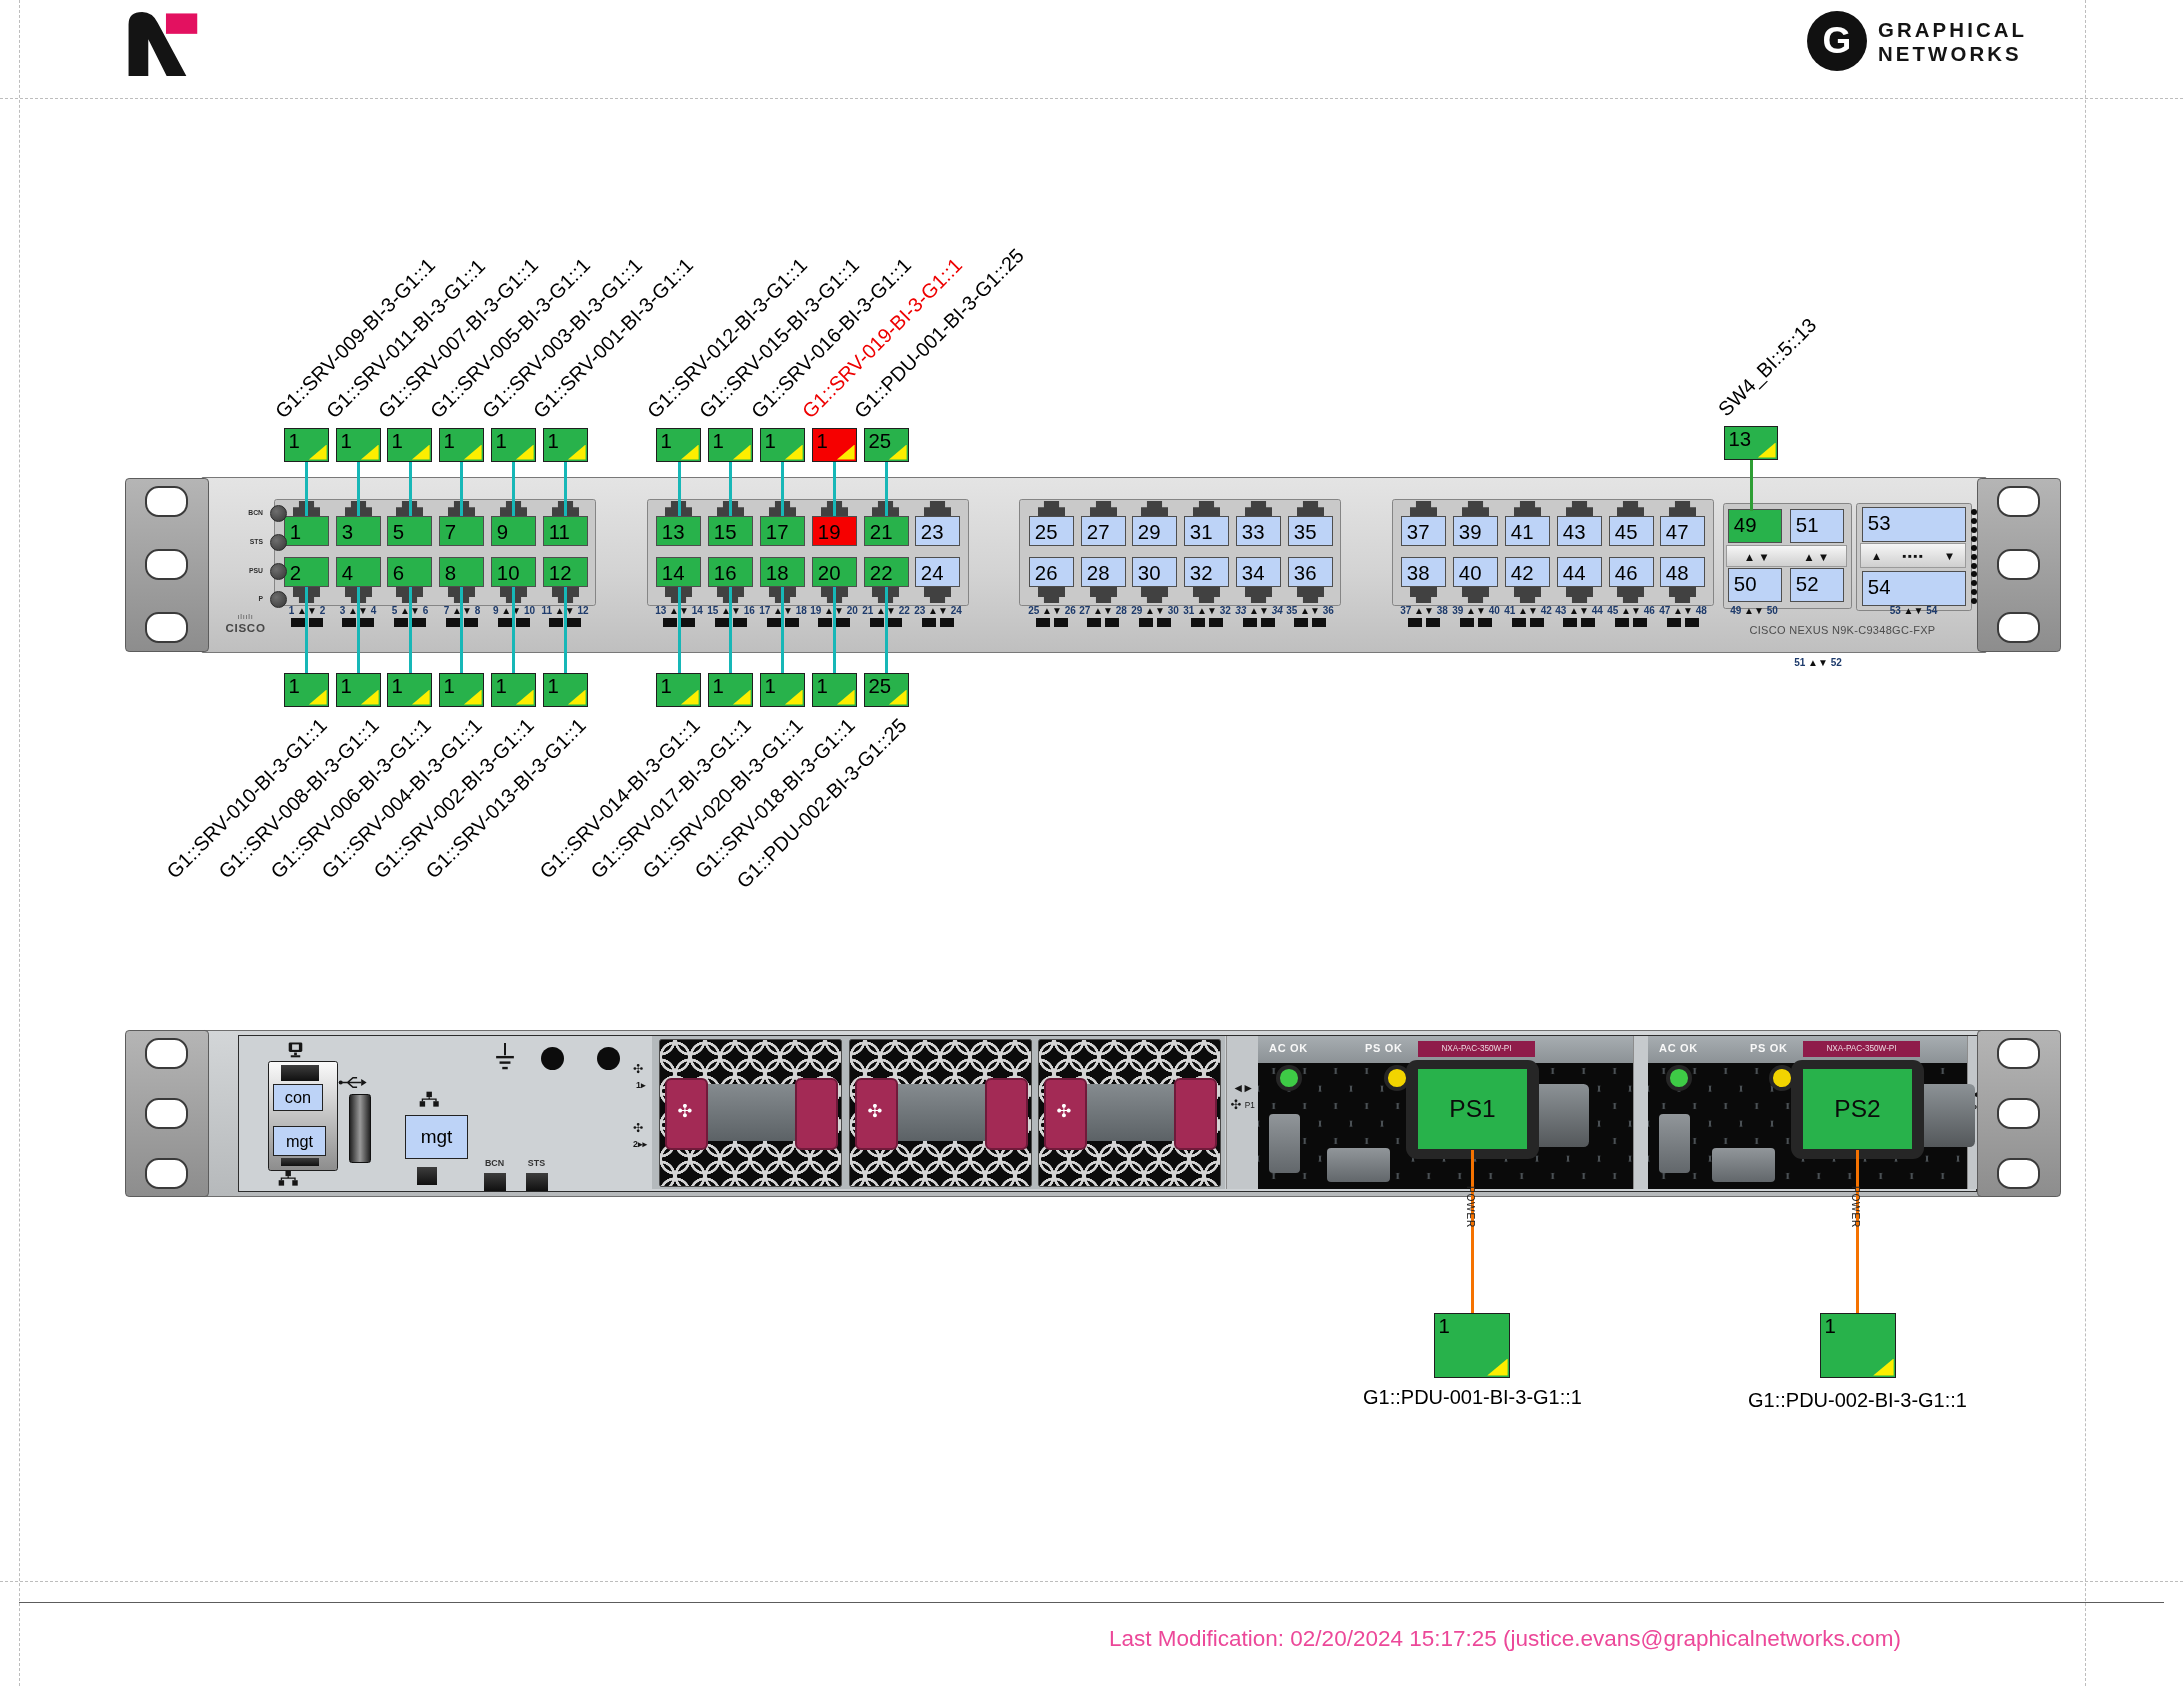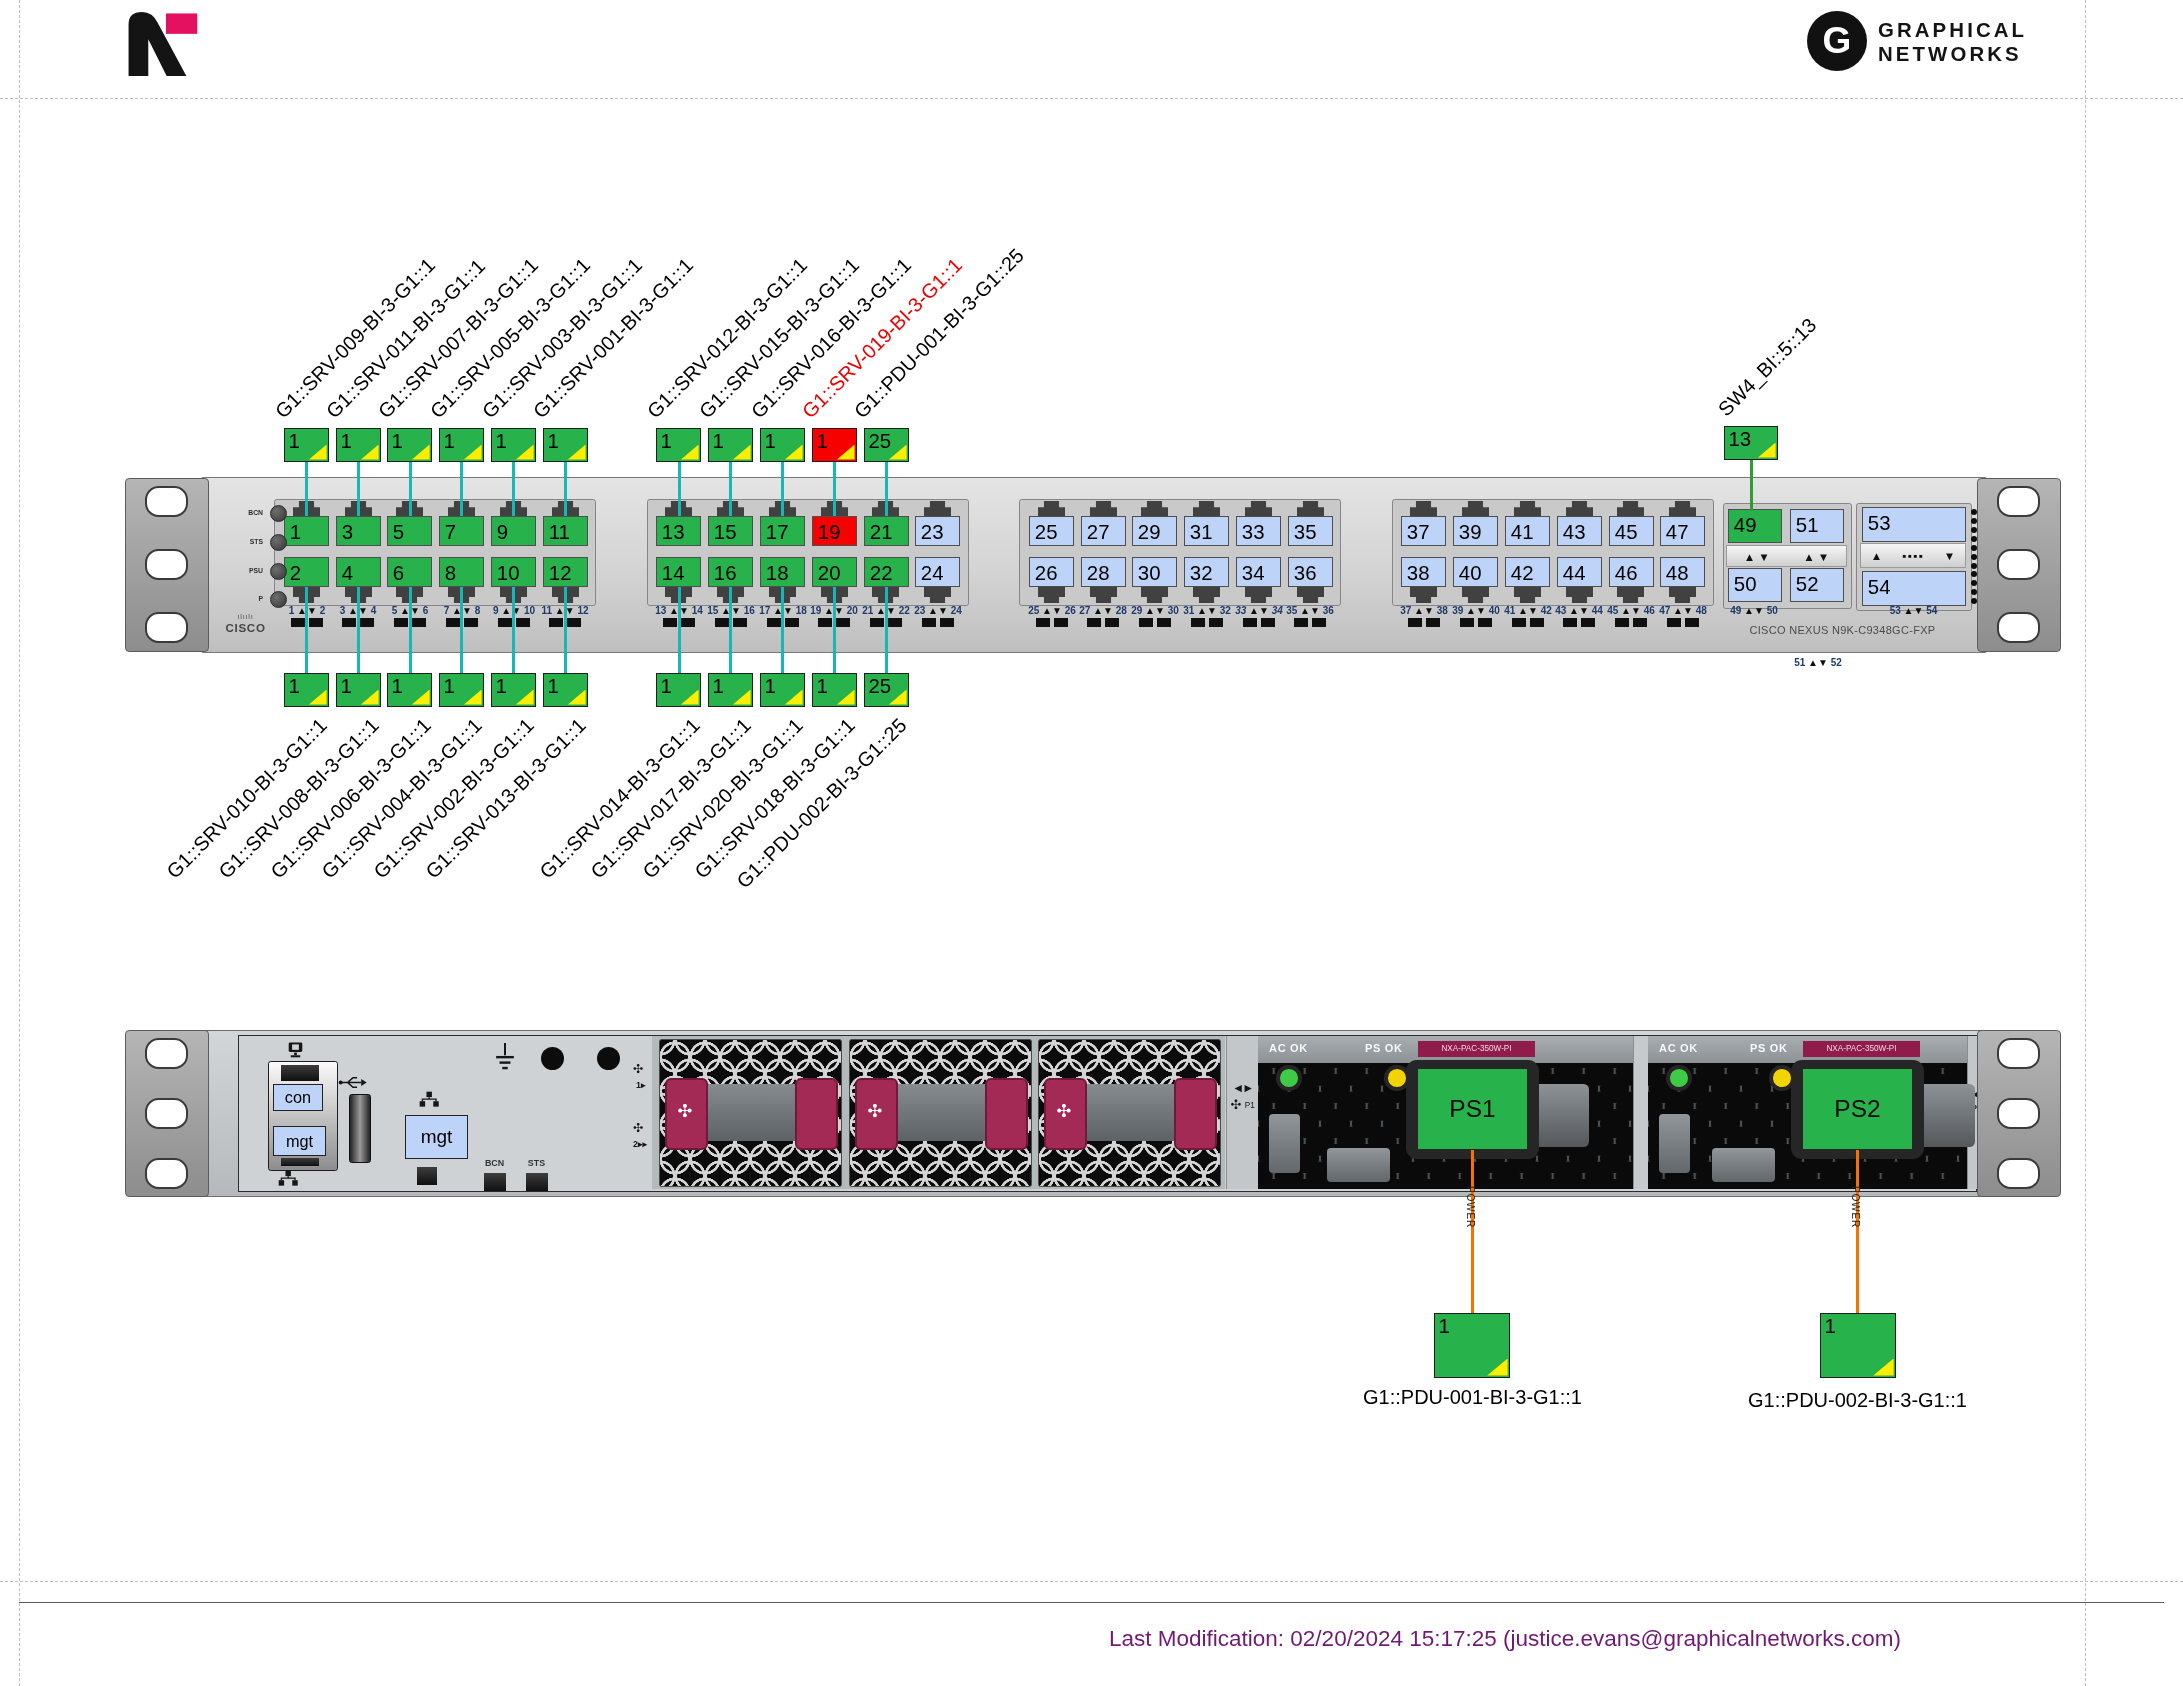--- a/index.html
+++ b/index.html
@@ -61,21 +61,21 @@
   .plug{background:linear-gradient(180deg,#8c9296,#54585b);border-radius:5.4px}
   .latch{background:linear-gradient(180deg,#91969a,#601_67 6b);border-radius:4.1px}
   .latch{background:linear-gradient(180deg,#91969a,#62676b);border-radius:4.1px}
   .powertxt{writing-mode:vertical-rl;font-size:10.2px;color:#222;letter-spacing:0.7px}
   .pdubox{background:#28b24b;border:1.4px solid #1f1f1f;box-sizing:border-box}
   .pdulabel{font-size:20px;color:#000;text-align:center;white-space:nowrap}
   .statsbox{background:#efefef}
   .statline{font-size:23px;color:#000;line-height:30px}
   .footline{border-top:1.4px solid #5c5c5c;height:0}
   .devname{font-size:32px;color:#000;letter-spacing:-0.7px;white-space:nowrap}
-  .lastmod{font-size:22.5px;color:#701a75;white-space:nowrap}
+  .lastmod{font-size:22.5px;color:#ec4899;white-space:nowrap}
   .mport{background:#bdd3f7;border:0.7px solid #222;font-size:16.3px;color:#000;display:flex;align-items:center;justify-content:center;box-sizing:border-box}
   .tinysq{background:linear-gradient(180deg,#3d3d3d,#101010)}
   .stackframe{background:linear-gradient(180deg,#fafafa,#8d8d8d);border:1.4px solid #1f1f1f;border-radius:2.7px}
   .usbslot{background:linear-gradient(90deg,#232323,#9a9a9a,#232323);border:0.7px solid #111;border-radius:2.7px}
   .lbl13{font-size:8.9px;font-weight:bold;color:#333;text-align:center}
   .glyph{color:#161616}
   .gncircle{width:60px;height:60px;border-radius:50%;background:#111;color:#fff;display:flex;align-items:center;justify-content:center;
     font-size:37px;font-weight:bold}
   .gntext{font-size:20.4px;font-weight:bold;color:#141414;letter-spacing:3.1px;line-height:24px;white-space:nowrap}
 </style>

